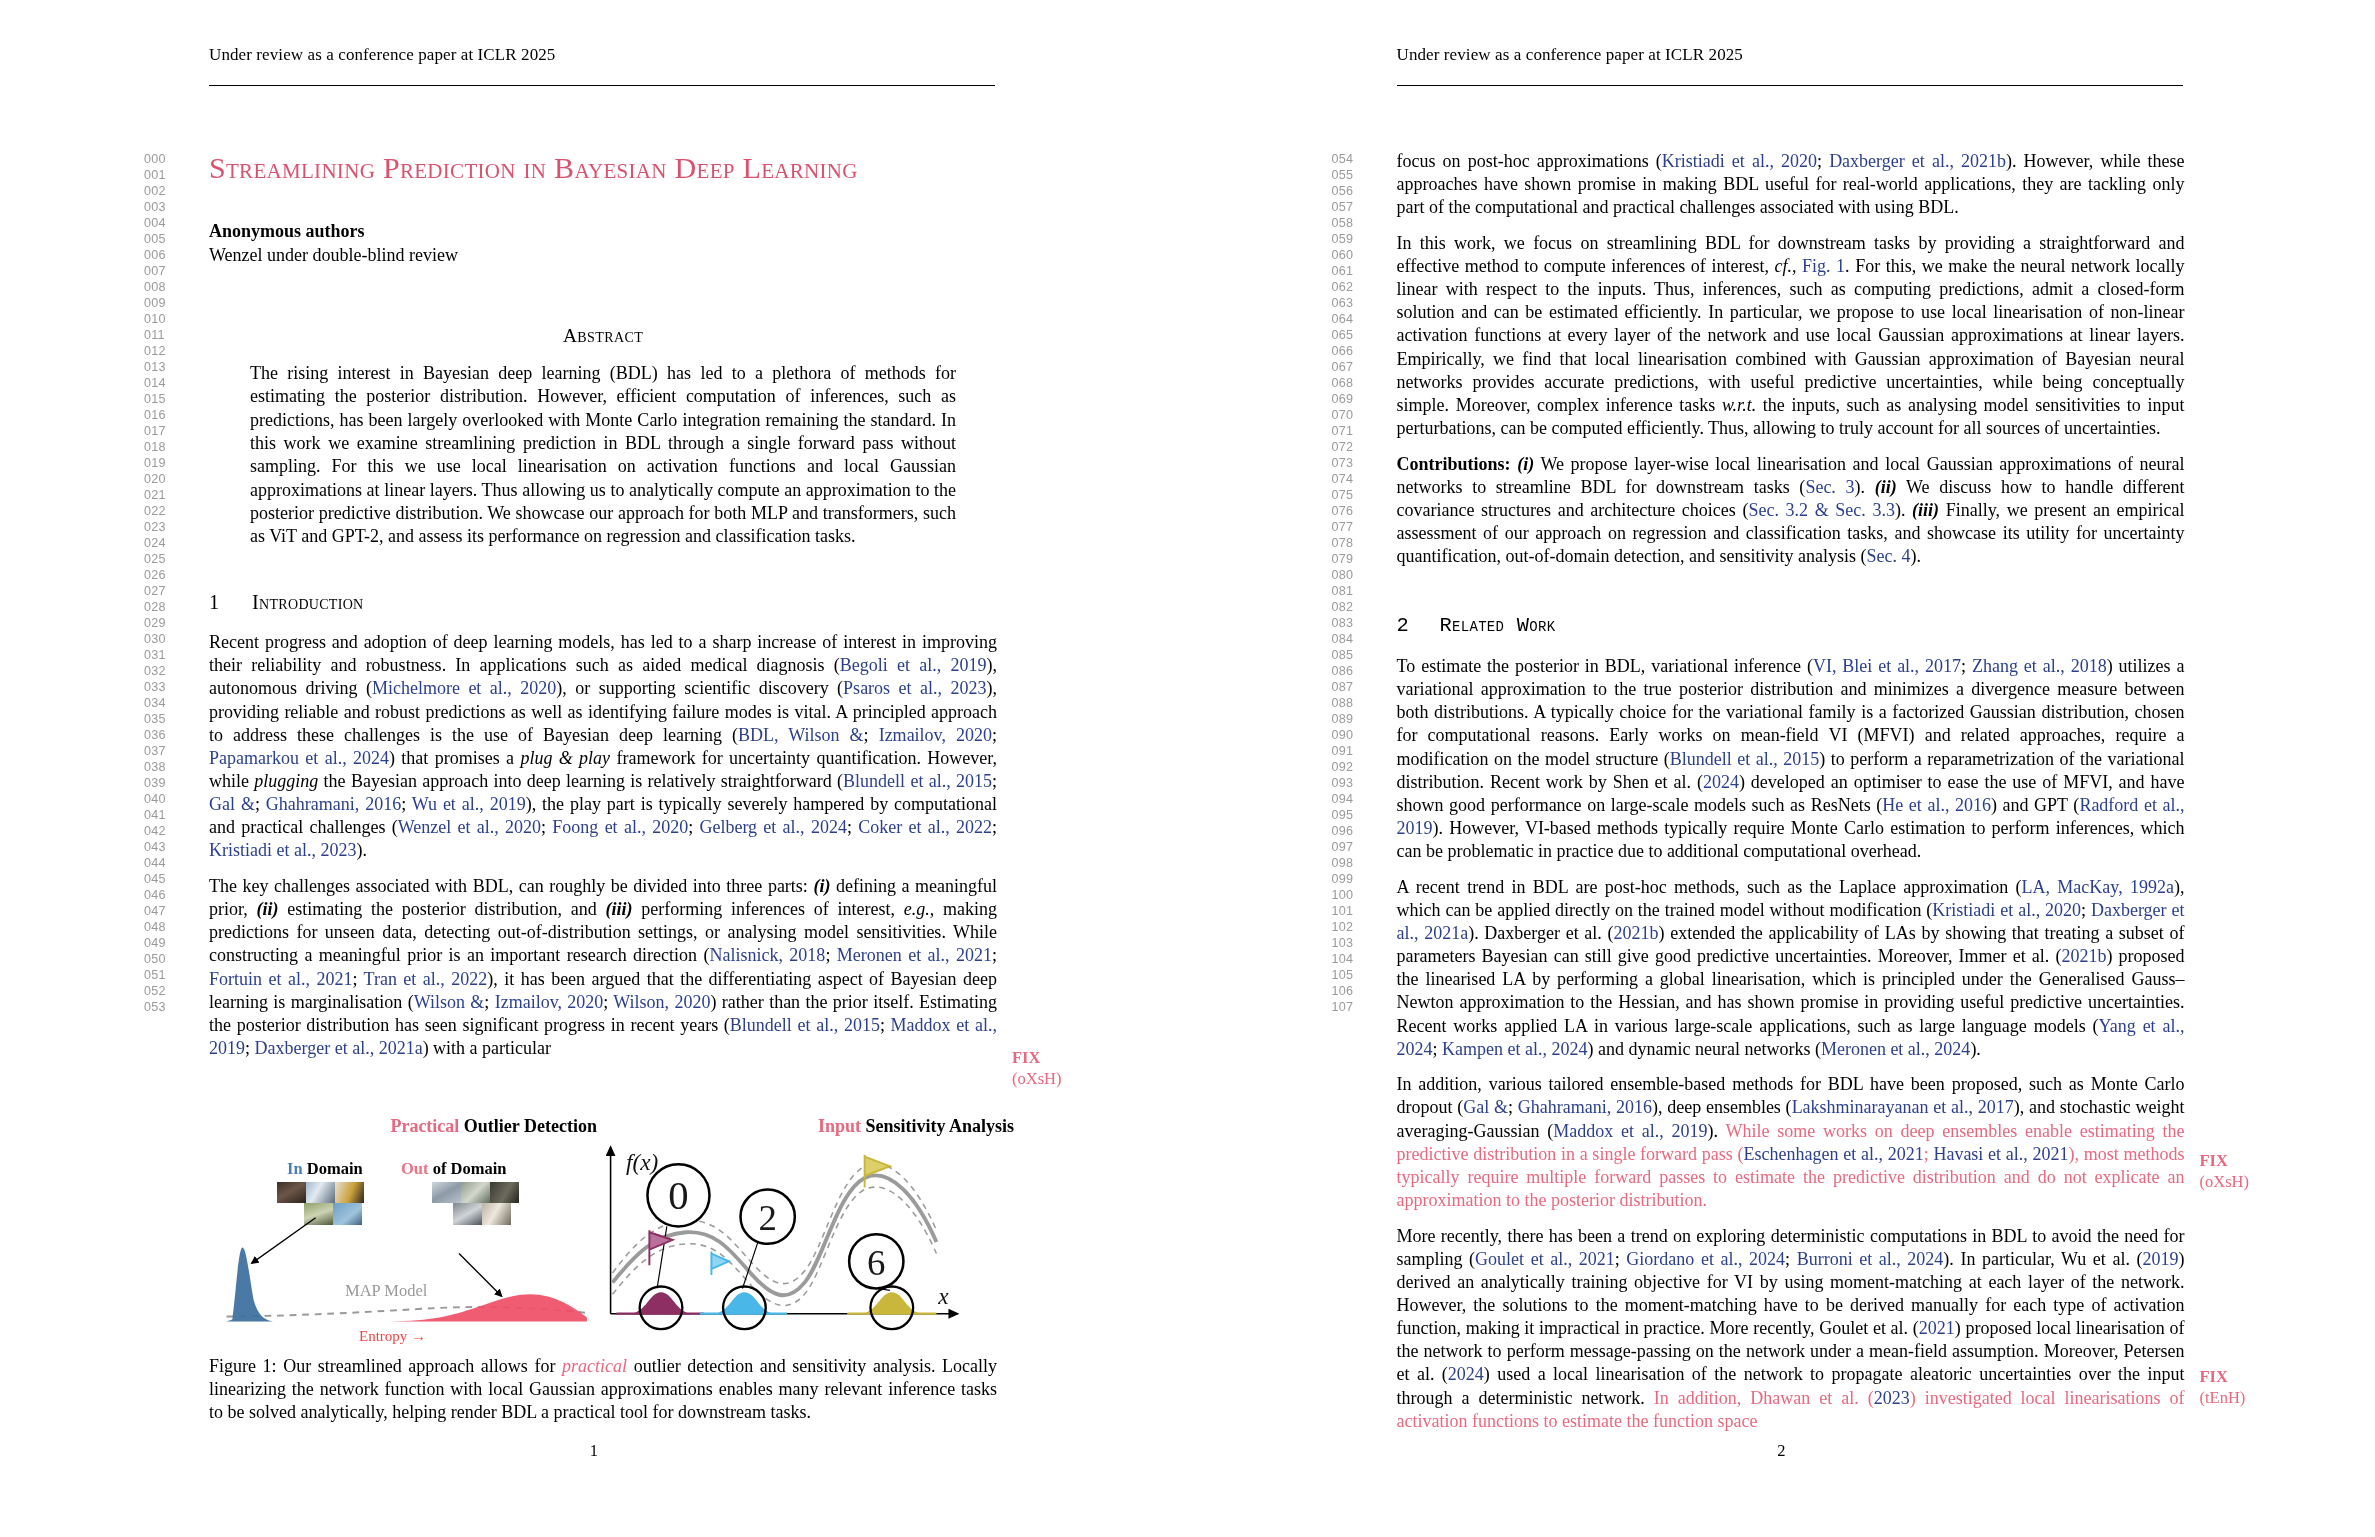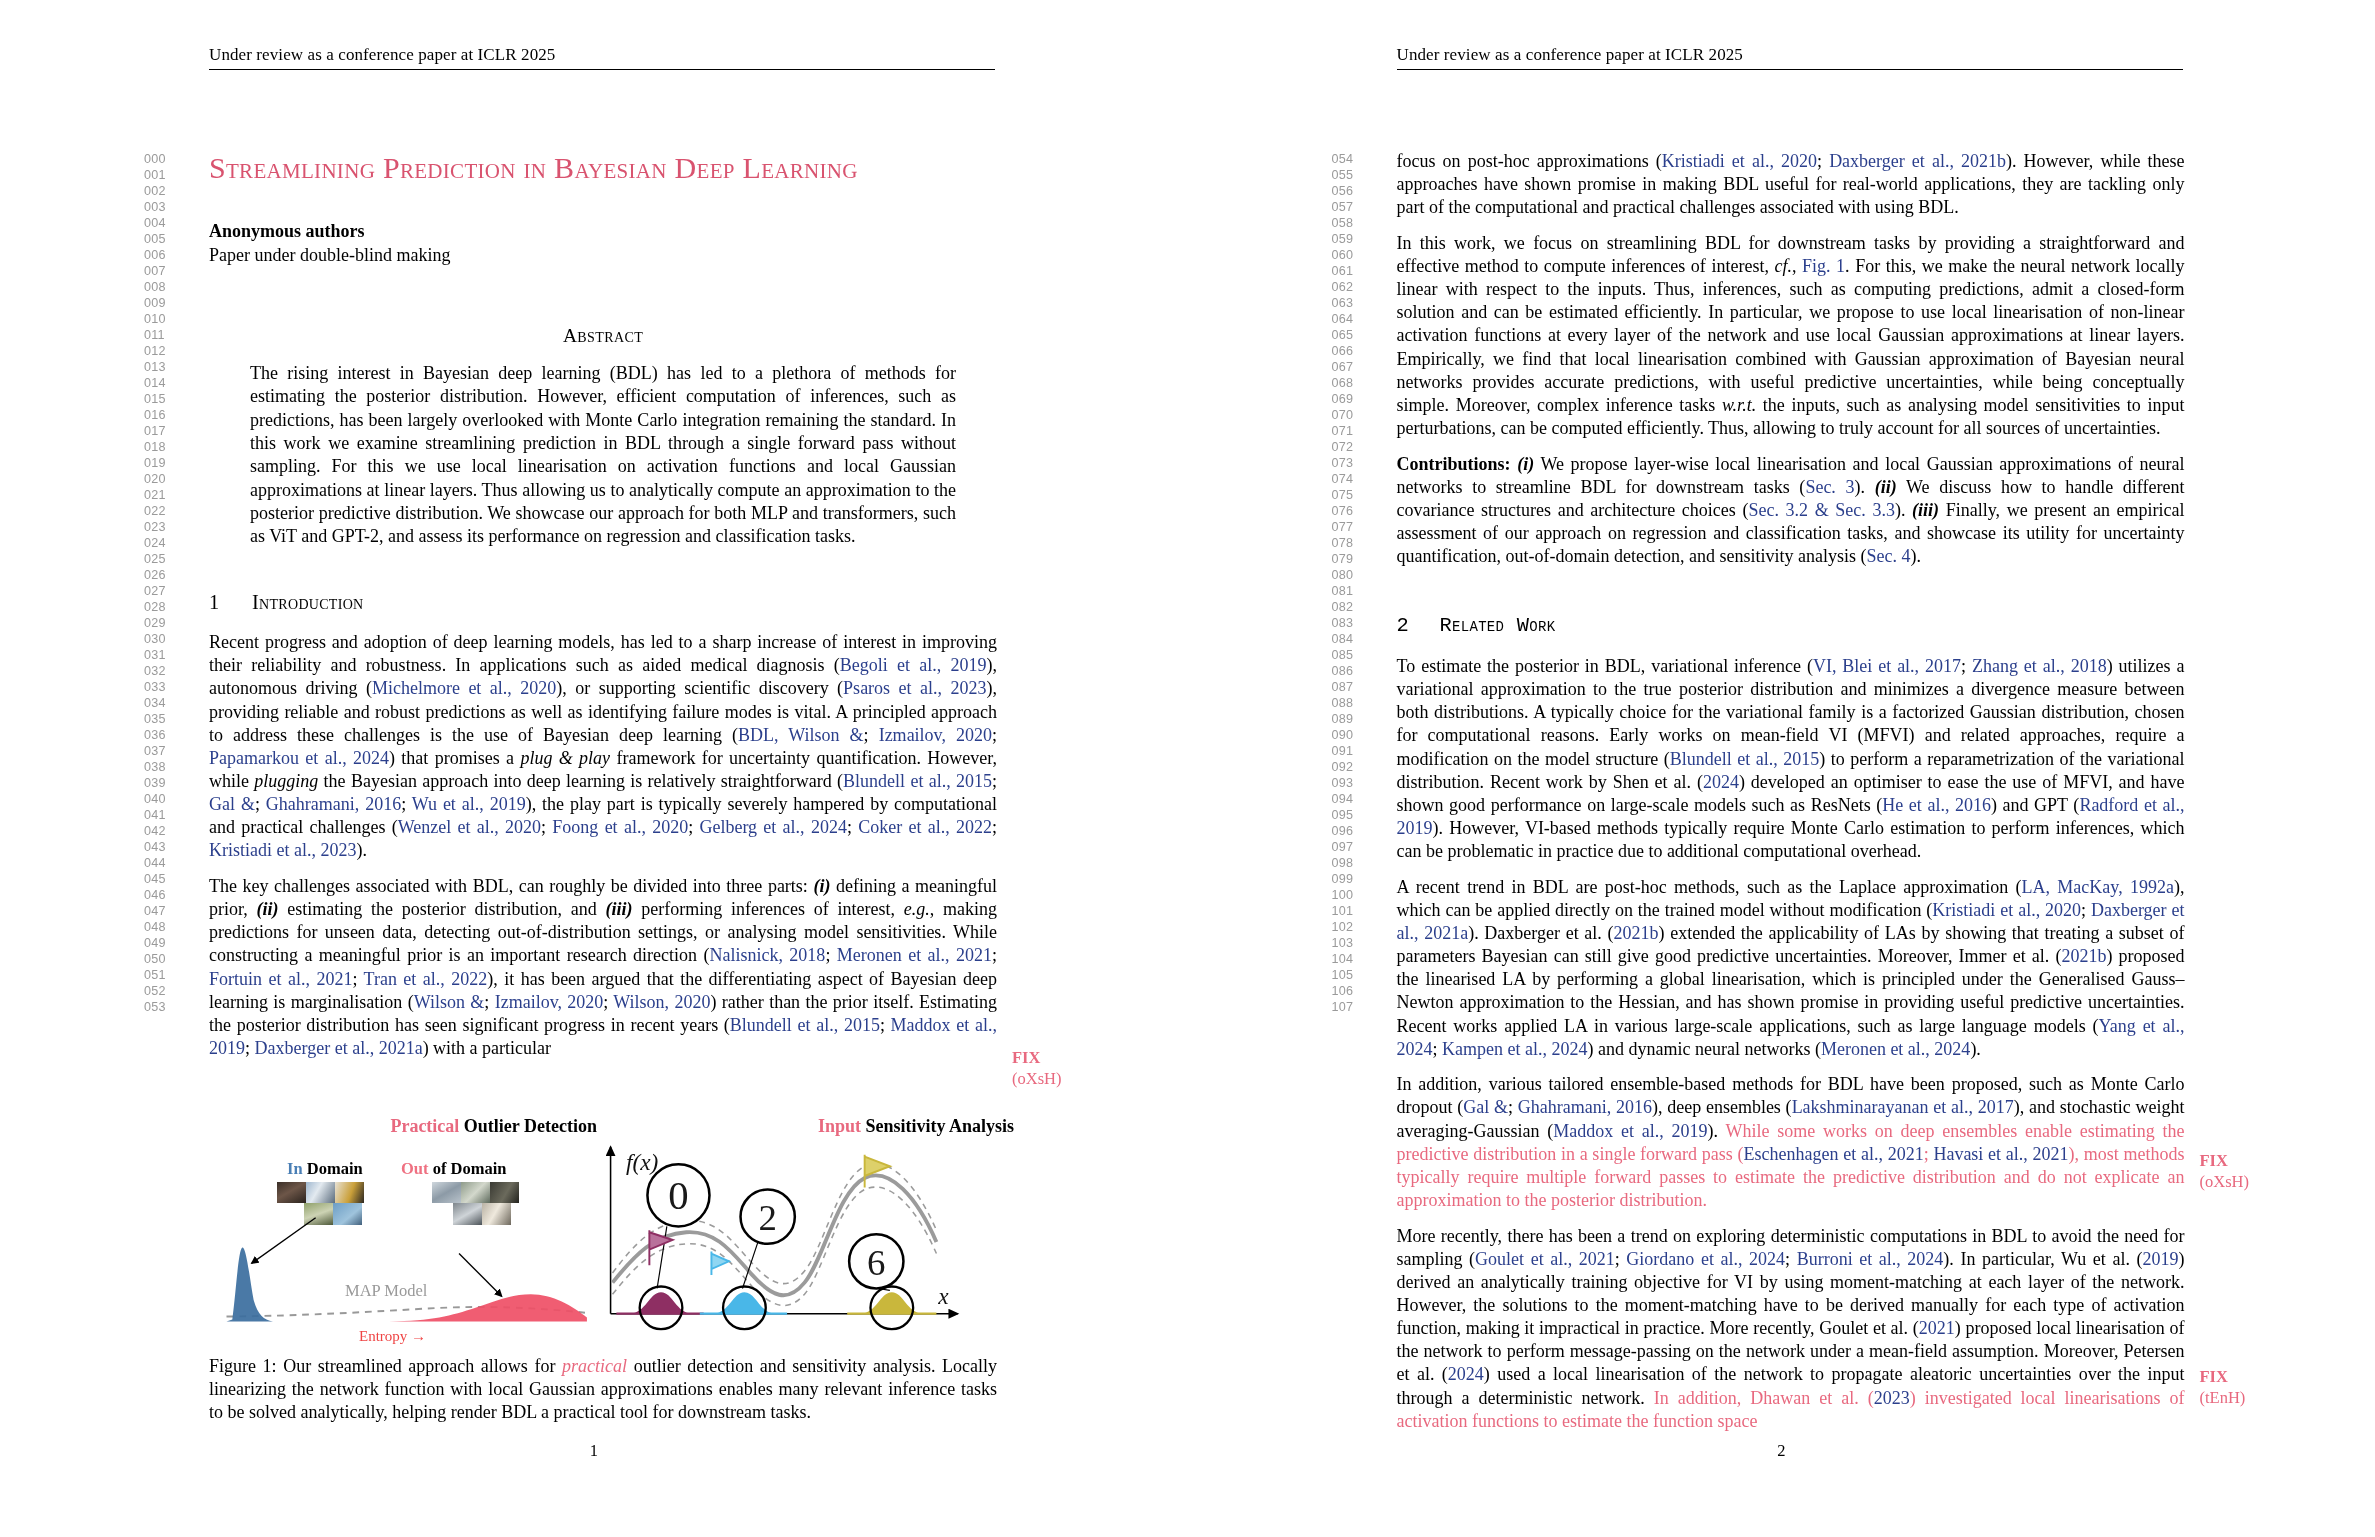--- a/index.html
+++ b/index.html
@@ -9,21 +9,21 @@
     color:#000;overflow:hidden;
   }
   .spread{display:flex;width:2375px;height:1537px;}
   .page{position:relative;width:1188px;height:1537px;box-sizing:border-box;}
 
   
   .runhead{
     position:absolute;left:0;right:0;top:45px;
     font-size:17px;letter-spacing:0.1px;
   }
-  .runhead .txt{display:block;padding-bottom:4px;}
+  .runhead .txt{display:block;padding-bottom:20px;}
   .runhead .rule{border-bottom:1.1px solid #000;}
 
   .pagenum{
     position:absolute;bottom:76px;left:0;right:0;text-align:center;
     font-size:16.5px;
   }
 
   
   .linenums{
     position:absolute;top:0;font-size:12.6px;color:#9a9a9a;
@@ -166,21 +166,21 @@
         <div>051</div>
         <div>052</div>
         <div>053</div>
       </div>
 
     <div class="col" style="left:209px;top:150px;width:788px;">
       <h1 class="title">Streamlining Prediction in Bayesian Deep Learning</h1>
 
       <div class="authors">
         <b>Anonymous authors</b><br>
-        <span>Paper under double-blind making</span>
+        <span>Wenzel under double-blind review</span>
       </div>
 
       <div class="abs-head">Abstract</div>
       <div class="abstract">The rising interest in Bayesian deep learning (BDL) has led to a plethora of methods for estimating the posterior distribution. However, efficient computation of inferences, such as predictions, has been largely overlooked with Monte Carlo integration remaining the standard. In this work we examine streamlining prediction in BDL through a single forward pass without sampling. For this we use local linearisation on activation functions and local Gaussian approximations at linear layers. Thus allowing us to analytically compute an approximation to the posterior predictive distribution. We showcase our approach for both MLP and transformers, such as ViT and GPT-2, and assess its performance on regression and classification tasks.</div>
 
       <h2 class="sec">
         <span class="num">1</span><span>Introduction</span>
       </h2>
 
       <p class="para" id="intro-p1">Recent progress and adoption of deep learning models, has led to a sharp increase of interest in improving their reliability and robustness. In applications such as aided medical diagnosis (<span class="cite">Begoli et al., 2019</span>), autonomous driving (<span class="cite">Michelmore et al., 2020</span>), or supporting scientific discovery (<span class="cite">Psaros et al., 2023</span>), providing reliable and robust predictions as well as identifying failure modes is vital. A principled approach to address these challenges is the use of Bayesian deep learning (<span class="cite">BDL, Wilson &amp;</span>; <span class="cite">Izmailov, 2020</span>; <span class="cite">Papamarkou et al., 2024</span>) that promises a <i>plug &amp; play</i> framework for uncertainty quantification. However, while <i>plugging</i> the Bayesian approach into deep learning is relatively straightforward (<span class="cite">Blundell et al., 2015</span>; <span class="cite">Gal &amp;</span>; <span class="cite">Ghahramani, 2016</span>; <span class="cite">Wu et al., 2019</span>), the play part is typically severely hampered by computational and practical challenges (<span class="cite">Wenzel et al., 2020</span>; <span class="cite">Foong et al., 2020</span>; <span class="cite">Gelberg et al., 2024</span>; <span class="cite">Coker et al., 2022</span>; <span class="cite">Kristiadi et al., 2023</span>).</p>

